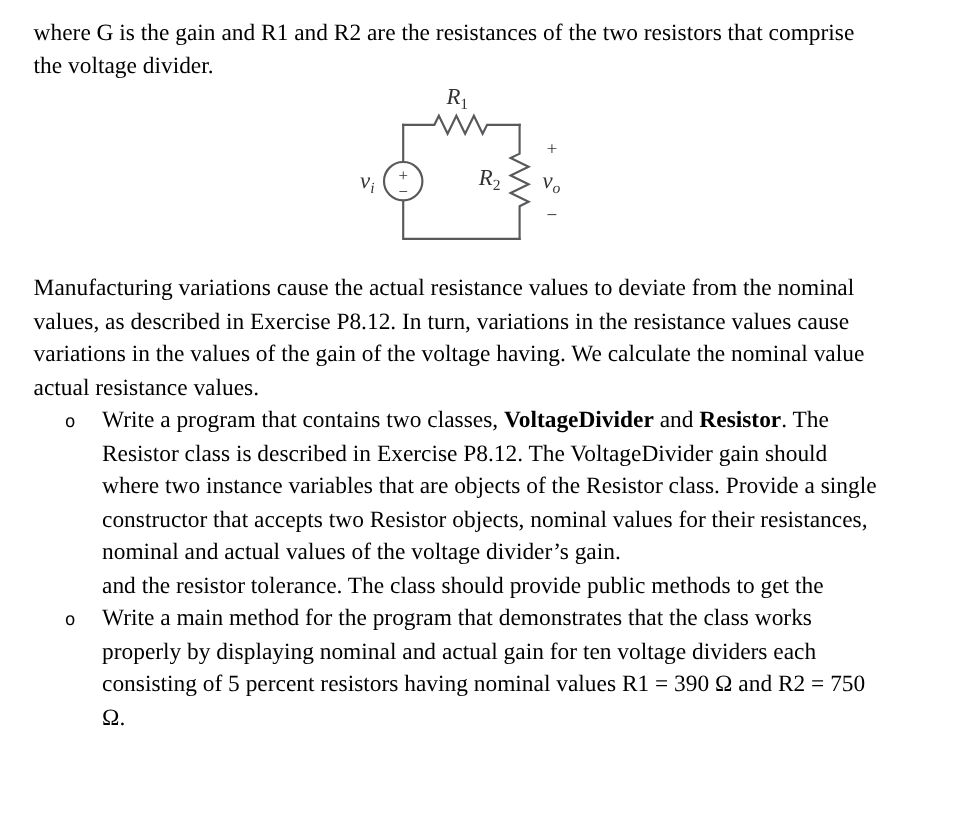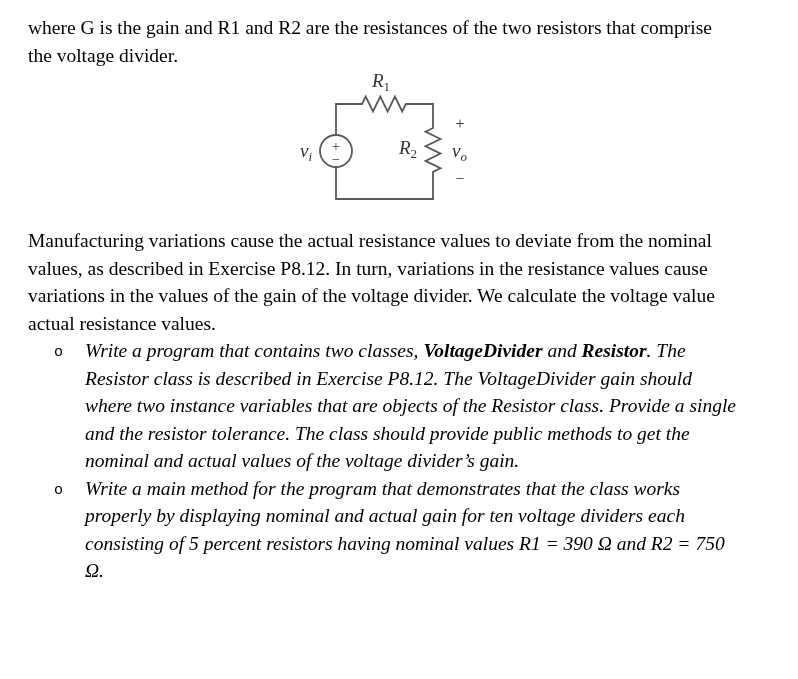--- a/index.html
+++ b/index.html
@@ -41,21 +41,20 @@
     margin-left: 26px;
     font-family: "Liberation Mono", monospace;
     font-size: 15px;
     line-height: 27.5px;
     padding-top: 2px;
     color: #000000;
   }
   .bullet-text {
     flex: 1 1 auto;
     min-width: 0;
-    font-style: italic;
   }
   .bullet-text b {
     font-weight: bold;
   }
 </style>
 </head>
 <body>
 
 <div class="page">
 
@@ -88,33 +87,34 @@
       <text x="452" y="156" font-size="19" font-style="italic">
         <tspan>v</tspan><tspan dy="4" font-size="13">o</tspan>
       </text>
       <text x="460" y="183" text-anchor="middle" font-size="16">−</text>
     </g>
   </svg>
 
   <div class="para para-body">
       <div class="tline">Manufacturing variations cause the actual resistance values to deviate from the nominal</div>
       <div class="tline">values, as described in Exercise P8.12. In turn, variations in the resistance values cause</div>
-      <div class="tline">variations in the values of the gain of the voltage divider. We calculate the voltage value</div>
+      <div class="tline">variations in the values of the gain of the voltage having. We calculate the nominal value</div>
       <div class="tline">actual resistance values.</div>
     </div>
 
   <div class="bullet">
     <div class="bullet-marker">o</div>
     <div class="bullet-text">
       <div class="tline"><span>Write a program that contains two classes, </span><b>VoltageDivider</b><span> and </span><b>Resistor</b><span>. The</span></div>
       <div>
           <div class="tline">Resistor class is described in Exercise P8.12. The VoltageDivider gain should</div>
           <div class="tline">where two instance variables that are objects of the Resistor class. Provide a single</div>
+          <div class="tline">constructor that accepts two Resistor objects, nominal values for their resistances,</div>
+          <div class="tline">nominal and actual values of the voltage divider’s gain.</div>
           <div class="tline">and the resistor tolerance. The class should provide public methods to get the</div>
-          <div class="tline">nominal and actual values of the voltage divider’s gain.</div>
         </div>
     </div>
   </div>
 
   <div class="bullet">
     <div class="bullet-marker">o</div>
     <div class="bullet-text">
         <div class="tline">Write a main method for the program that demonstrates that the class works</div>
         <div class="tline">properly by displaying nominal and actual gain for ten voltage dividers each</div>
         <div class="tline">consisting of 5 percent resistors having nominal values R1 = 390 Ω and R2 = 750</div>

